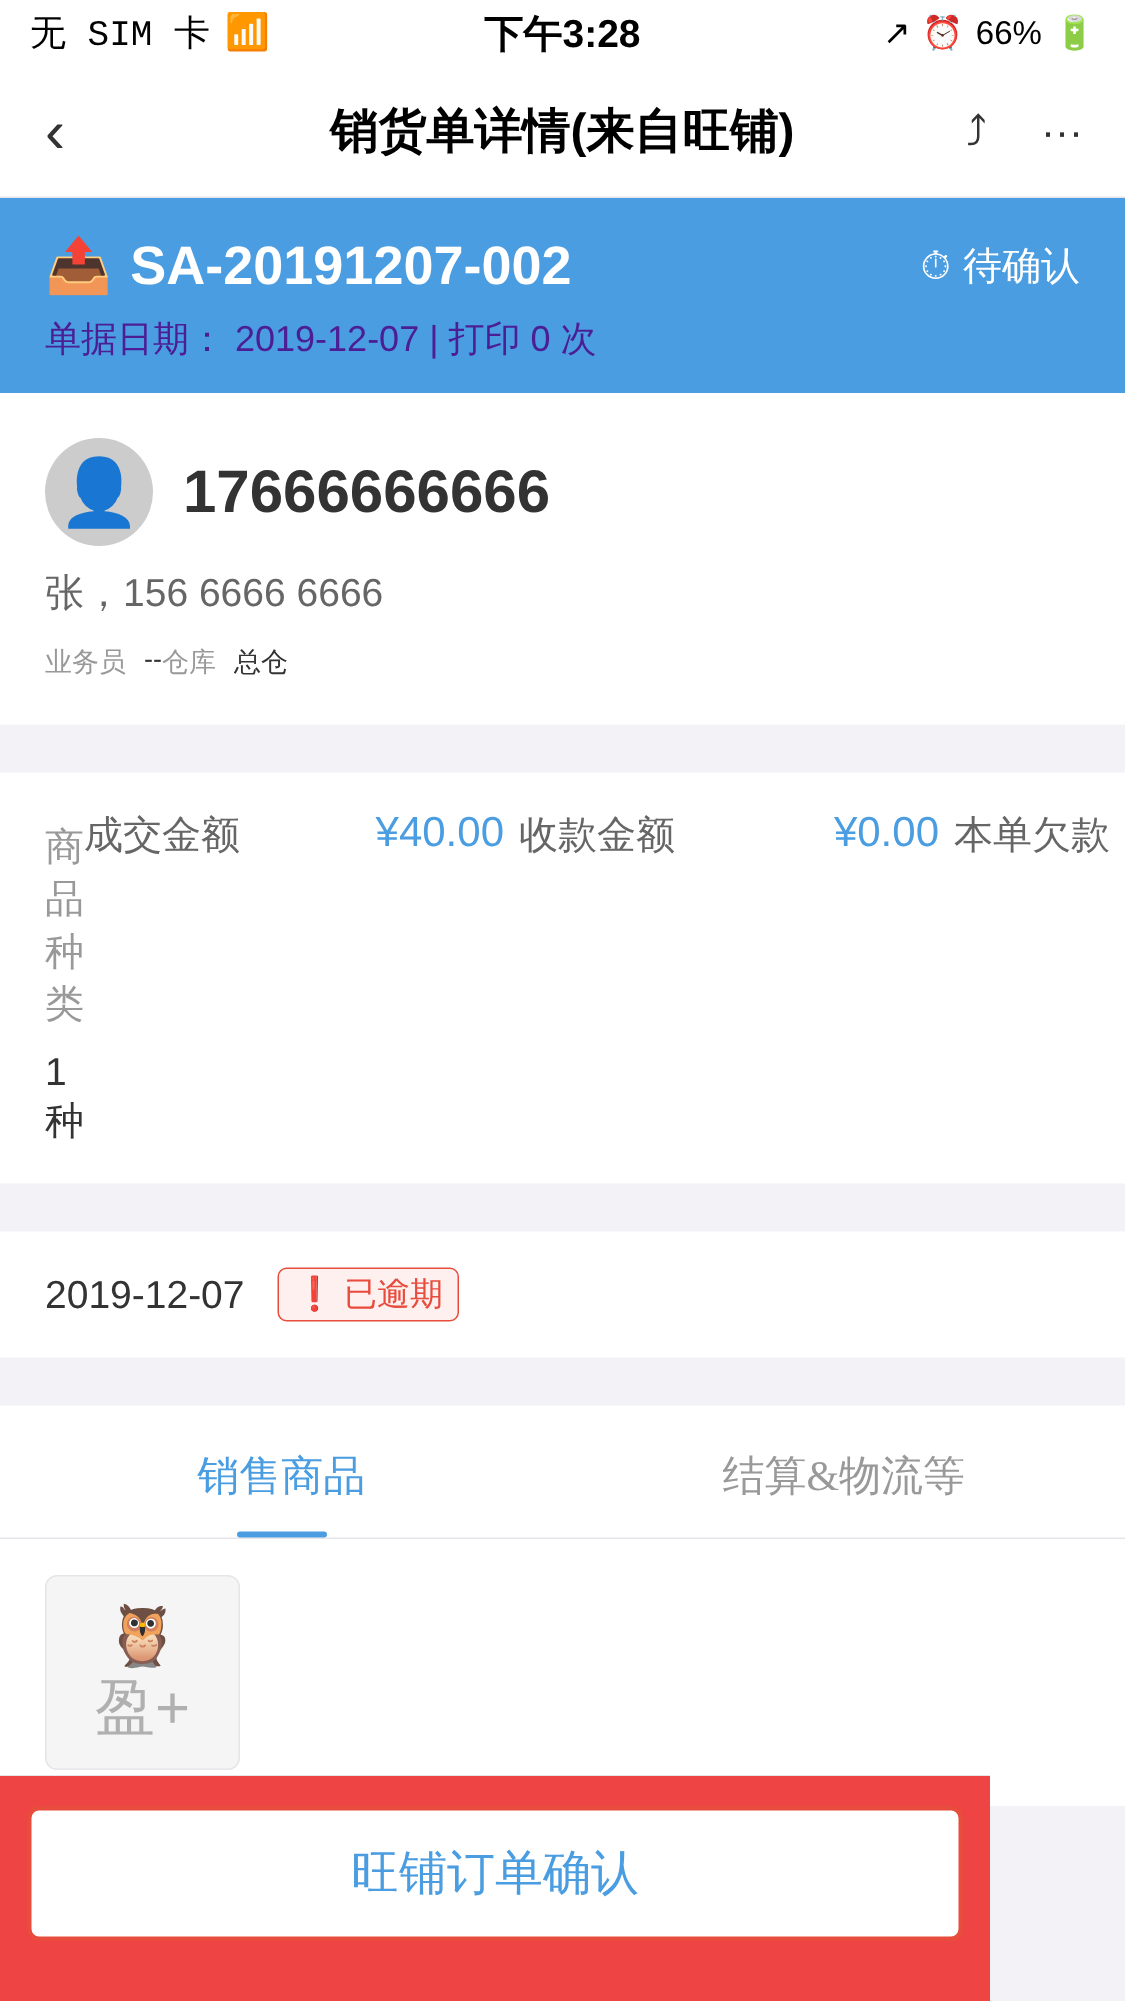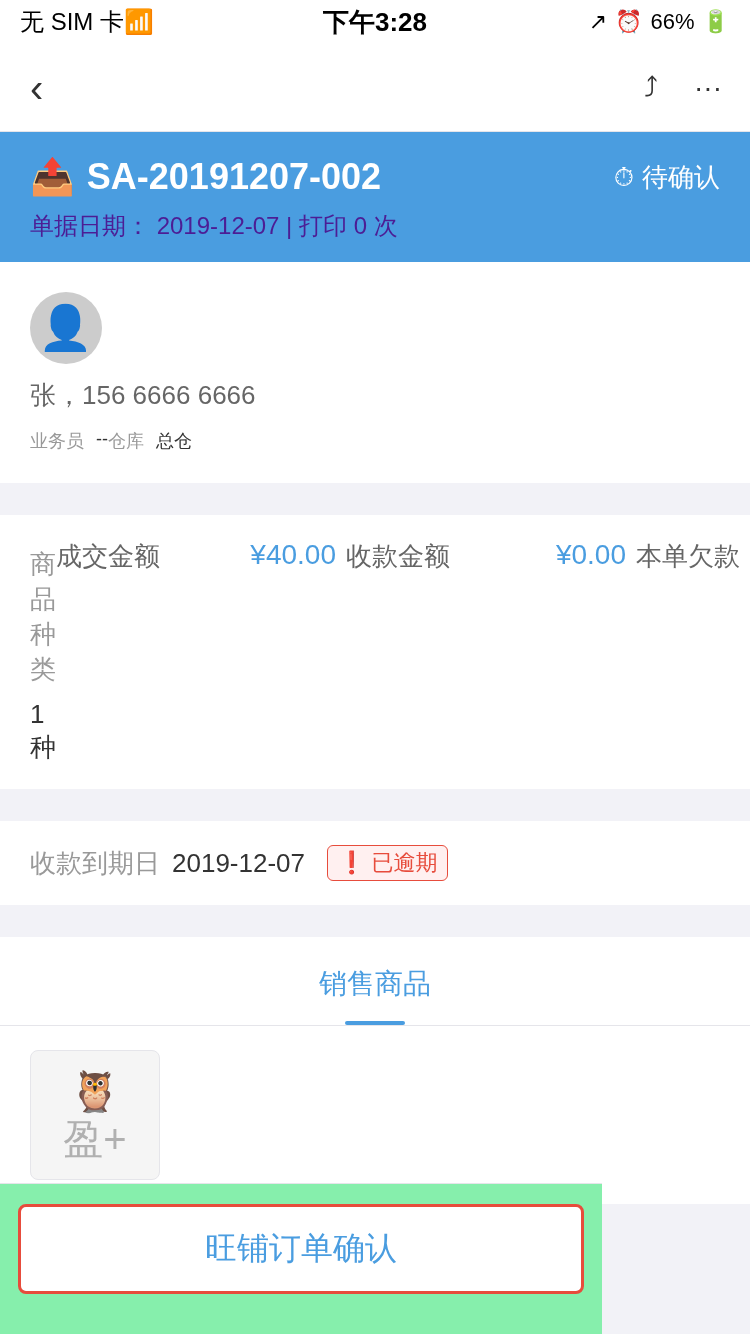--- a/index.html
+++ b/index.html
@@ -22,21 +22,23 @@
       display: flex;
       align-items: center;
       justify-content: space-between;
       padding: 0 20px;
       font-size: 24px;
       font-weight: 500;
     }
     .status-left {
       display: flex;
       align-items: center;
+      gap: 10px;
       font-size: 24px;
+      font-family: Liberation Mono, monospace;
     }
     .status-center {
       font-size: 26px;
       font-weight: 600;
       position: absolute;
       left: 50%;
       transform: translateX(-50%);
     }
     .status-right {
       display: flex;
@@ -315,22 +317,22 @@
     .bottom-spacer {
       height: 180px;
       background: #f2f2f7;
     }
 
     
     .bottom-bar {
       position: fixed;
       bottom: 0;
       left: 0;
-      width: 602px;
-      background: #86efac;
+      width: 660px;
+      background: #ef4444;
       padding: 20px 18px 40px;
       border-top: 1px solid #e5e5ea;
     }
     .confirm-btn {
       width: 100%;
       height: 90px;
       background: #fff;
       border: 3px solid #e74c3c;
       border-radius: 8px;
       color: #4a9de0;
@@ -354,20 +356,21 @@
   <div class="status-right">
     <span>↗</span>
     <span>⏰</span>
     <span>66%</span>
     <span>🔋</span>
   </div>
 </div>
 
 <div class="nav-bar">
   <span class="nav-back">‹</span>
+  <span class="nav-title">销货单详情(来自旺铺)</span>
   <div class="nav-actions">
     <span class="nav-action-btn">⤴</span>
     <span class="nav-action-btn">···</span>
   </div>
 </div>
 
 <div class="order-header">
   <div class="order-header-top">
     <div class="order-id">
       <span>📤</span>
@@ -383,20 +386,21 @@
     <span>2019-12-07</span>
     <span>| 打印 0 次</span>
   </div>
 </div>
 
 <div class="customer-section">
   <div class="customer-row">
     <div class="avatar">
       <span class="avatar-icon">👤</span>
     </div>
+    <span class="customer-phone">17666666666</span>
   </div>
   <div class="customer-name">张，156 6666 6666</div>
   <div class="customer-details">
     <div class="customer-detail-item">
       <span class="detail-label">业务员</span>
       <span class="detail-value">--</span>
     </div>
     <div class="customer-detail-item">
       <span class="detail-label">仓库</span>
       <span class="detail-value">总仓</span>
@@ -425,34 +429,36 @@
         <span class="summary-line-label">本单欠款</span>
         <span class="amount-red">¥40.00</span>
       </div>
     </div>
   </div>
 </div>
 
 <div class="divider"></div>
 
 <div class="due-section">
-  <span class="due-label">收款到期日</span>
   <span class="due-date">2019-12-07</span>
   <span class="overdue-badge">
     <span class="overdue-icon">❗</span>
     <span>已逾期</span>
   </span>
 </div>
 
 <div class="divider"></div>
 
 <div class="tabs-section">
   <div class="tabs-row">
     <div class="tab-item active">
       <span>销售商品</span>
+    </div>
+    <div class="tab-item">
+      <span>结算&amp;物流等</span>
     </div>
   </div>
 
   <div class="product-section">
     <div class="product-thumbnail">
       <div class="product-thumb-logo">
         <div>🦉</div>
         <div>盈+</div>
       </div>
     </div>

